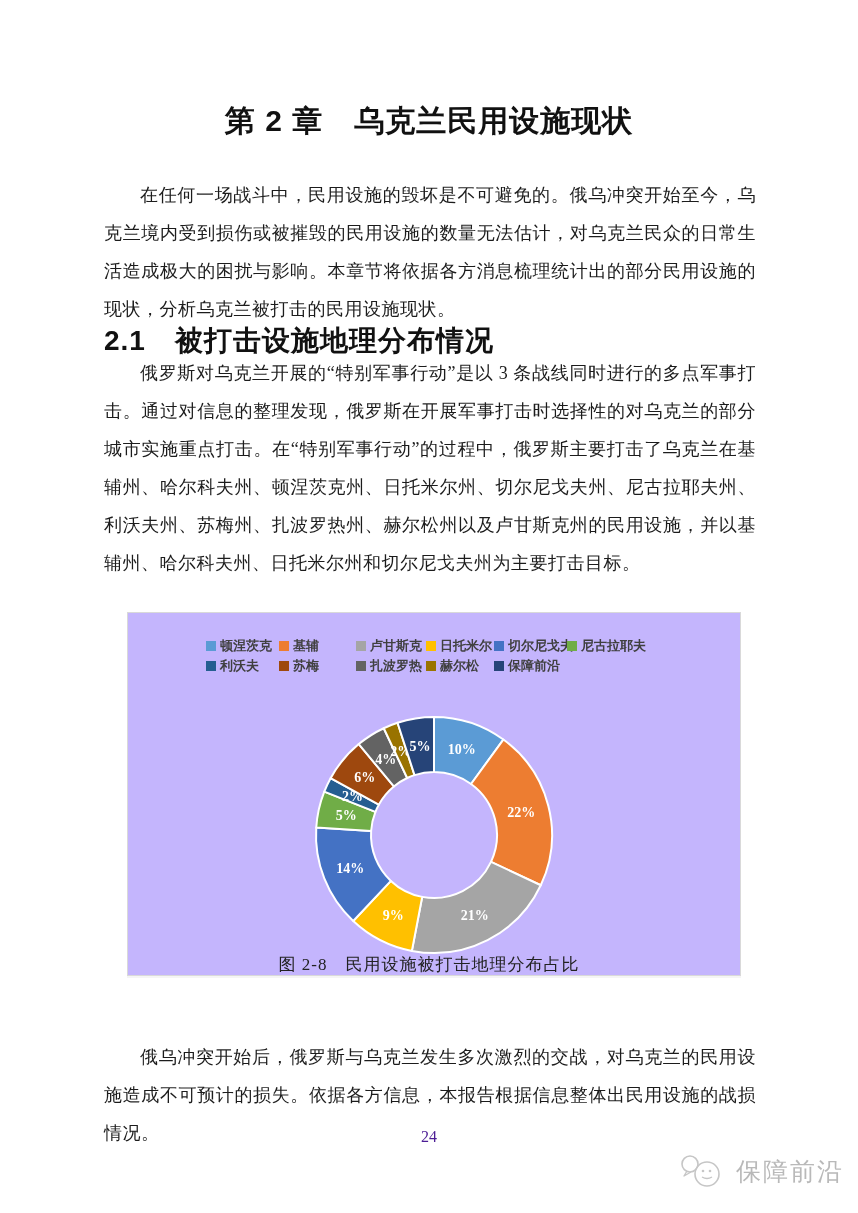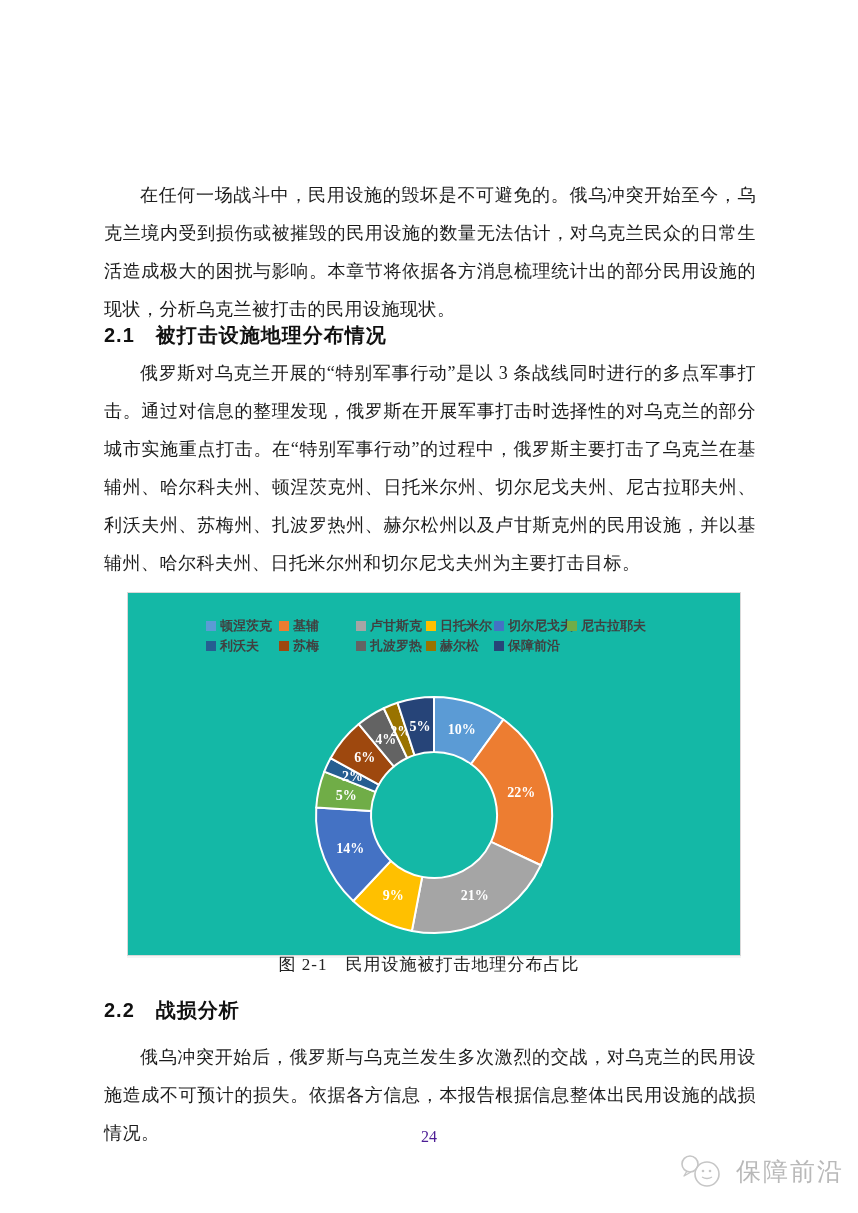--- a/index.html
+++ b/index.html
@@ -27,30 +27,30 @@
     text-indent:2em;
     margin:0;
     letter-spacing:0.5px;
   }
   .para-intro{top:176px;}
   .para-s21{top:354px;}
   .para-s22{top:1038px;}
   .section-heading{
     position:absolute;left:104px;
     font-family:"Liberation Sans","DejaVu Sans",sans-serif;
-    font-size:20px;font-weight:bold;color:#111;
+    font-size:28px;font-weight:bold;color:#111;
     margin:0;letter-spacing:1px;
   }
   .heading-s21{top:322px;}
   .heading-s22{top:997px;}
   .chart-box{
-    position:absolute;left:127px;top:592px;
+    position:absolute;left:127px;top:612px;
     width:612px;height:362px;
     border:1px solid #d9d9d9;
-    background:#14b8a6;
+    background:#c4b5fd;
     box-shadow:0 2px 0 rgba(0,0,0,0.04);
   }
   .chart-legend{
     position:relative;z-index:2;
     display:grid;
     grid-template-columns:73px 77px 70px 68px 73px auto;
     row-gap:7px;
     padding:26px 0 0 78px;
     font-size:13px;font-weight:bold;color:#404040;
     white-space:nowrap;
@@ -82,20 +82,21 @@
   .watermark-text{
     font-family:"Liberation Sans","DejaVu Sans",sans-serif;
     font-size:25px;letter-spacing:2px;color:#b9b9b9;
   }
 </style>
 </head>
 <body>
 
 <div class="page">
 
+  <h1 class="chapter-title">第 2 章　乌克兰民用设施现状</h1>
 
   <p class="body-para para-intro">在任何一场战斗中，民用设施的毁坏是不可避免的。俄乌冲突开始至今，乌克兰境内受到损伤或被摧毁的民用设施的数量无法估计，对乌克兰民众的日常生活造成极大的困扰与影响。本章节将依据各方消息梳理统计出的部分民用设施的现状，分析乌克兰被打击的民用设施现状。</p>
 
   <h2 class="section-heading heading-s21">2.1　被打击设施地理分布情况</h2>
 
   <p class="body-para para-s21">俄罗斯对乌克兰开展的“特别军事行动”是以 3 条战线同时进行的多点军事打击。通过对信息的整理发现，俄罗斯在开展军事打击时选择性的对乌克兰的部分城市实施重点打击。在“特别军事行动”的过程中，俄罗斯主要打击了乌克兰在基辅州、哈尔科夫州、顿涅茨克州、日托米尔州、切尔尼戈夫州、尼古拉耶夫州、利沃夫州、苏梅州、扎波罗热州、赫尔松州以及卢甘斯克州的民用设施，并以基辅州、哈尔科夫州、日托米尔州和切尔尼戈夫州为主要打击目标。</p>
 
   <figure class="chart-box" style="margin:0">
     <div class="chart-legend" id="chart-legend">
         <div class="legend-item">
@@ -162,23 +163,22 @@
         <text x="236.65" y="164.63" class="slice-label">6%</text>
         <path d="M 230.78 131.08 A 118 118 0 0 1 255.76 115.23 L 279.18 165.00 A 63 63 0 0 0 265.84 173.46 Z" fill="#636363" stroke="#ffffff" stroke-width="2" stroke-linejoin="round"></path>
         <text x="257.78" y="146.01" class="slice-label">4%</text>
         <path d="M 255.76 115.23 A 118 118 0 0 1 269.54 109.78 L 286.53 162.08 A 63 63 0 0 0 279.18 165.00 Z" fill="#997300" stroke="#ffffff" stroke-width="2" stroke-linejoin="round"></path>
         <text x="272.87" y="138.32" class="slice-label">2%</text>
         <path d="M 269.54 109.78 A 118 118 0 0 1 306.00 104.00 L 306.00 159.00 A 63 63 0 0 0 286.53 162.08 Z" fill="#264478" stroke="#ffffff" stroke-width="2" stroke-linejoin="round"></path>
         <text x="291.92" y="133.11" class="slice-label">5%</text>
       </svg>
   </figure>
 
-  <p class="figure-caption">图 2-1　民用设施被打击地理分布占比</p>
+  <p class="figure-caption">图 2-8　民用设施被打击地理分布占比</p>
 
-  <h2 class="section-heading heading-s22">2.2　战损分析</h2>
 
   <p class="body-para para-s22">俄乌冲突开始后，俄罗斯与乌克兰发生多次激烈的交战，对乌克兰的民用设施造成不可预计的损失。依据各方信息，本报告根据信息整体出民用设施的战损情况。</p>
 
   <div class="page-number">24</div>
 
   <div class="watermark">
     <svg width="46" height="38" viewBox="0 0 46 38">
       <circle cx="12" cy="12" r="8" fill="none" stroke="#c6c6c6" stroke-width="1.6"></circle>
       <path d="M 9 19 L 6 24 L 13 20" fill="none" stroke="#c6c6c6" stroke-width="1.4" stroke-linejoin="round"></path>
       <circle cx="29" cy="22" r="12" fill="none" stroke="#c6c6c6" stroke-width="1.6"></circle>

